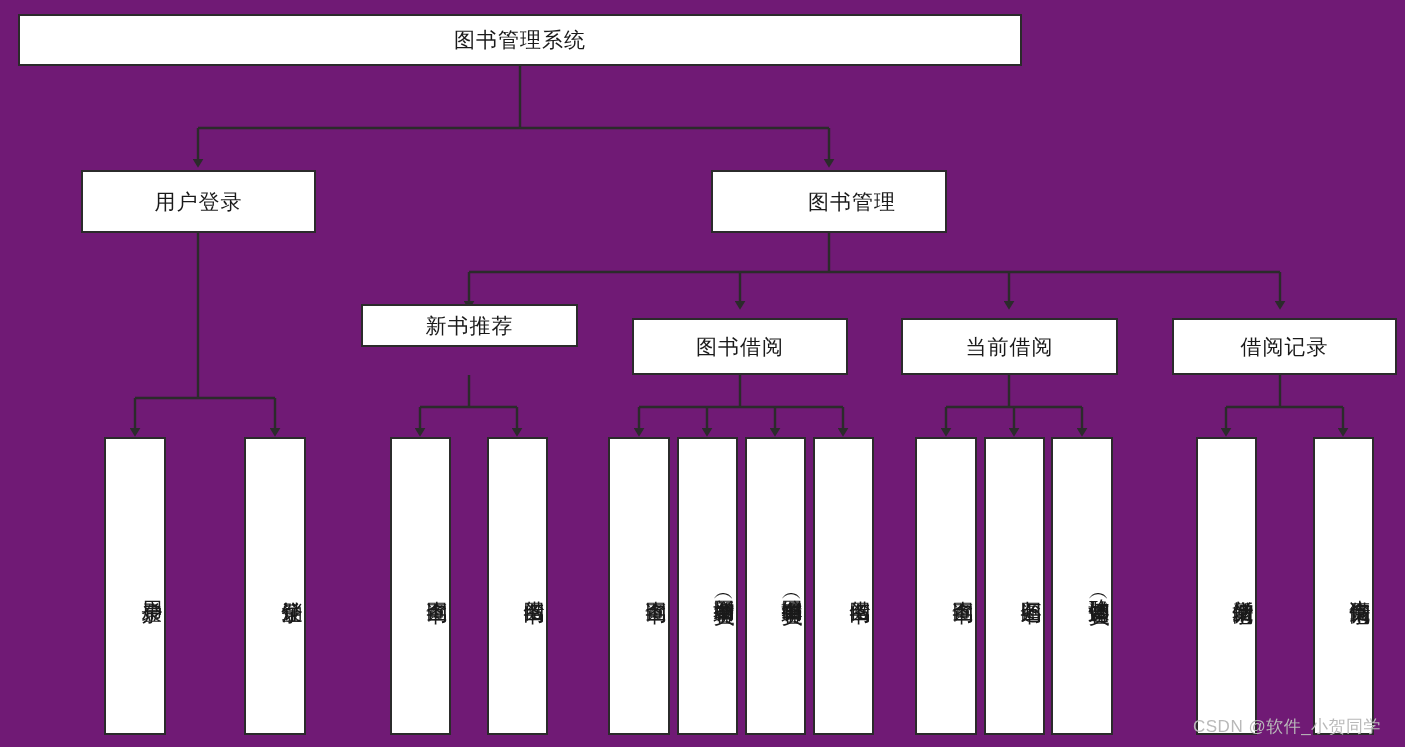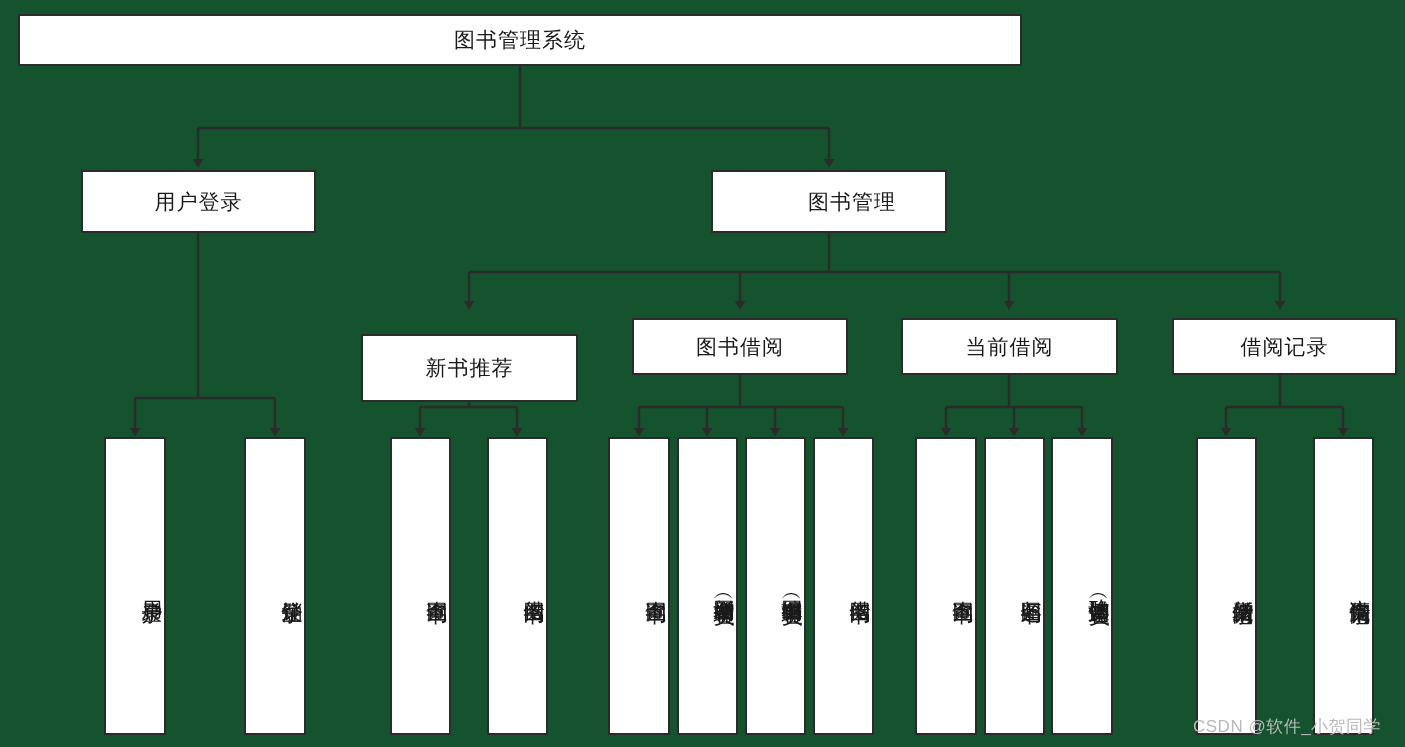--- a/index.html
+++ b/index.html
@@ -9,21 +9,21 @@
     background: #ffffff;
   }
   body {
     font-family: "Liberation Sans", "DejaVu Sans", sans-serif;
     color: #1a1a1a;
   }
   #canvas {
     position: relative;
     width: 1405px;
     height: 747px;
-    background: #14532d;
+    background: #701a75;
     overflow: hidden;
   }
   #edges {
     position: absolute;
     left: 0;
     top: 0;
     width: 1405px;
     height: 747px;
     pointer-events: none;
   }
@@ -127,21 +127,21 @@
     <span>图书管理系统</span>
   </div>
 
   <div class="node horiz" style="left:81px; top:170px; width:235px; height:63px;">
     <span>用户登录</span>
   </div>
   <div class="node horiz" style="left:711px; top:170px; width:236px; height:63px;padding-left:46px;">
     <span>图书管理</span>
   </div>
 
-  <div class="node horiz" style="left:361px; top:334px; width:217px; height:68px;">
+  <div class="node horiz" style="left:361px; top:304px; width:217px; height:43px;">
     <span>新书推荐</span>
   </div>
   <div class="node horiz" style="left:632px; top:318px; width:216px; height:57px;">
     <span>图书借阅</span>
   </div>
   <div class="node horiz" style="left:901px; top:318px; width:217px; height:57px;text-align:right;">
     <span>当前借阅</span>
   </div>
   <div class="node horiz" style="left:1172px; top:318px; width:225px; height:57px;">
     <span>借阅记录</span>

